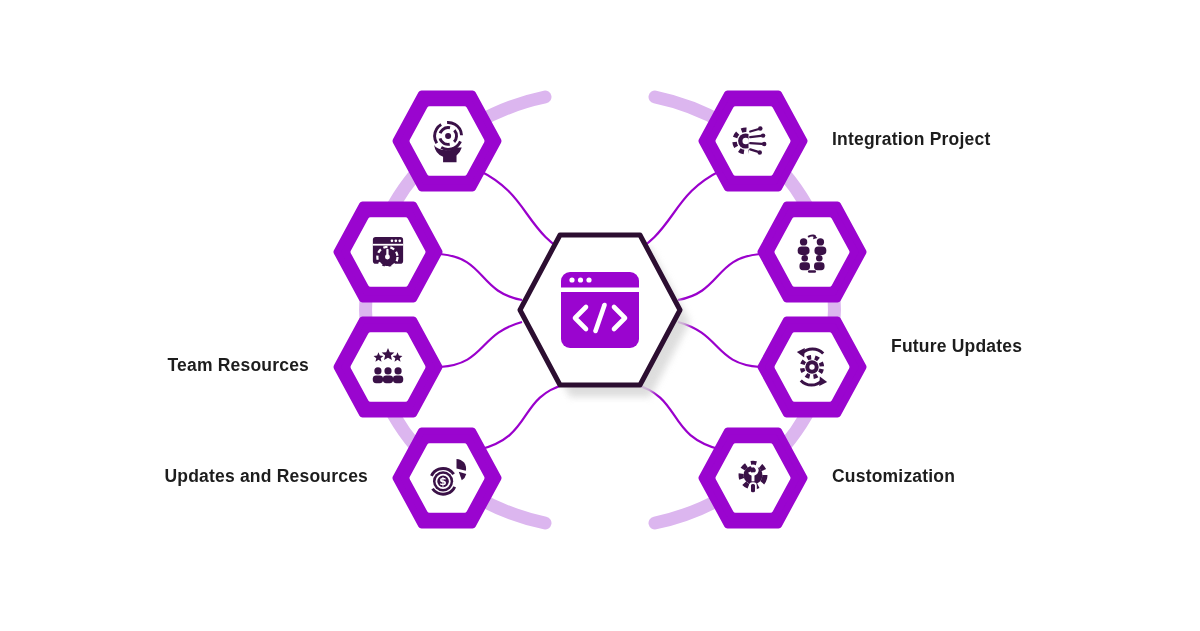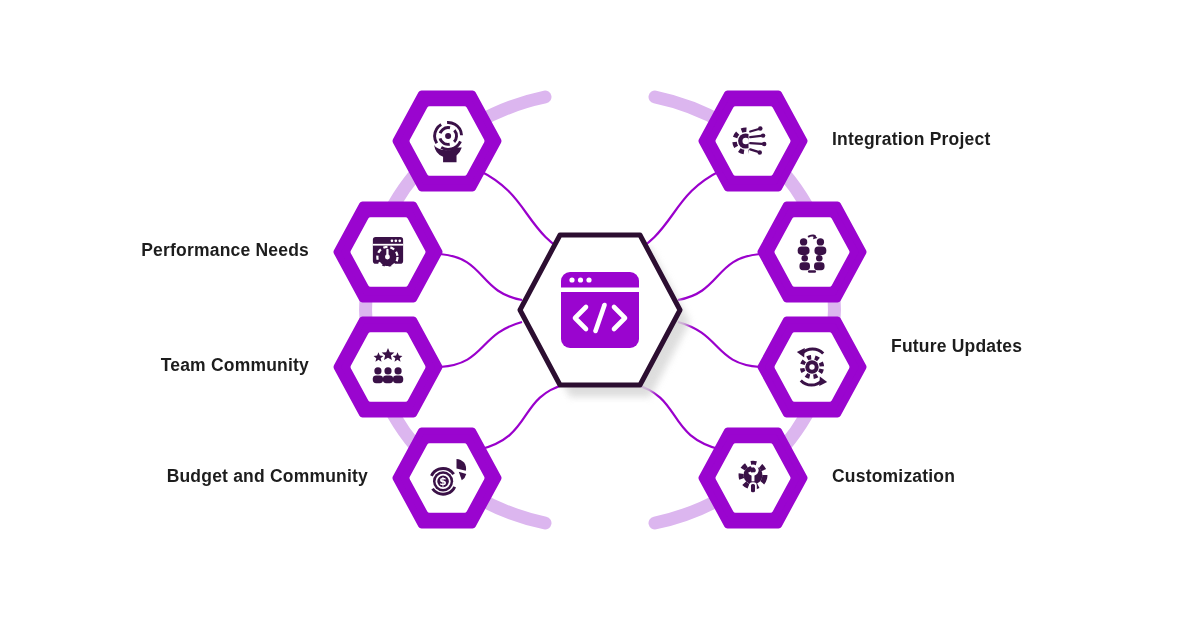--- a/index.html
+++ b/index.html
@@ -188,20 +188,19 @@
       <circle cx="-28" cy="-30" r="2.6" class="fill-white"></circle>
       <circle cx="-19.5" cy="-30" r="2.6" class="fill-white"></circle>
       <circle cx="-11" cy="-30" r="2.6" class="fill-white"></circle>
       <path d="M-14,-3 L-25,8 L-14,19" class="stroke-white" stroke-width="4.6" stroke-linecap="round" stroke-linejoin="round"></path>
       <path d="M14,-3 L25,8 L14,19" class="stroke-white" stroke-width="4.6" stroke-linecap="round" stroke-linejoin="round"></path>
       <path d="M-4.5,21 L4.5,-5" class="stroke-white" stroke-width="4.6" stroke-linecap="round"></path>
     </g>
   </g>
 </svg>
 
-<div class="label" style="top:252px;right:891px">Performance Needs</div>
-<div class="label" style="top:367px;right:891px">Team Community</div>
-<div class="label" style="top:478px;right:832px">Budget and Community</div>
+<div class="label" style="top:367px;right:891px">Team Resources</div>
+<div class="label" style="top:478px;right:832px">Updates and Resources</div>
 <div class="label" style="top:141px;left:832px">Integration Project</div>
 <div class="label" style="top:348px;left:891px">Future Updates</div>
 <div class="label" style="top:478px;left:832px">Customization</div>
 
 </div>
 
 </body></html>

